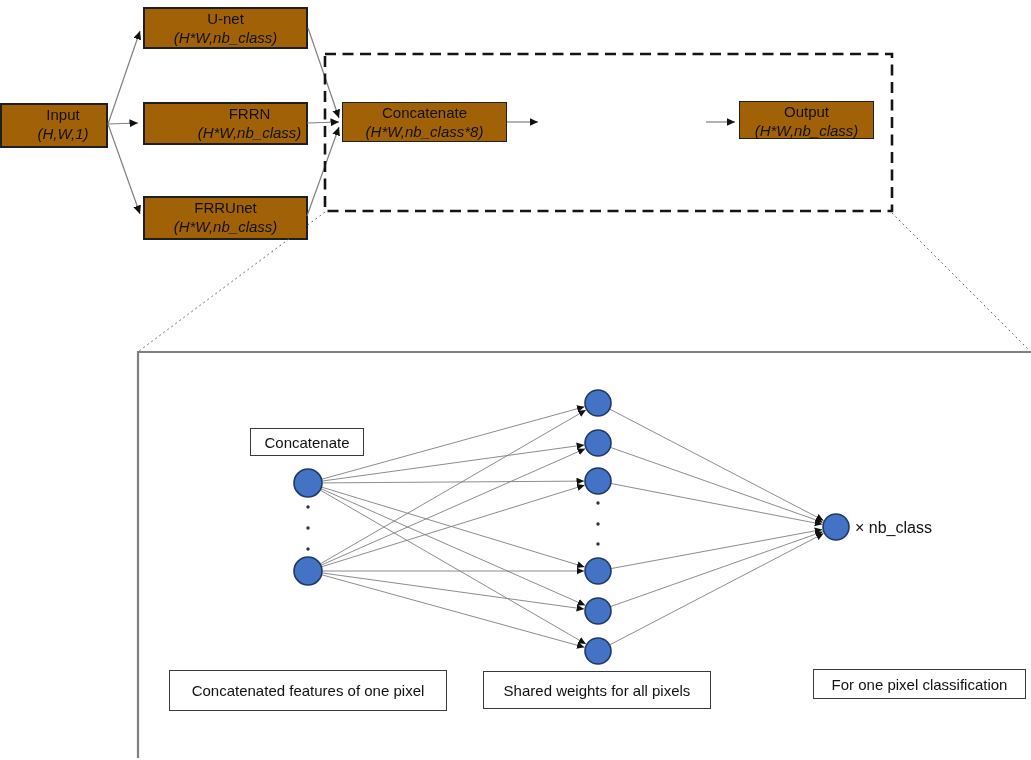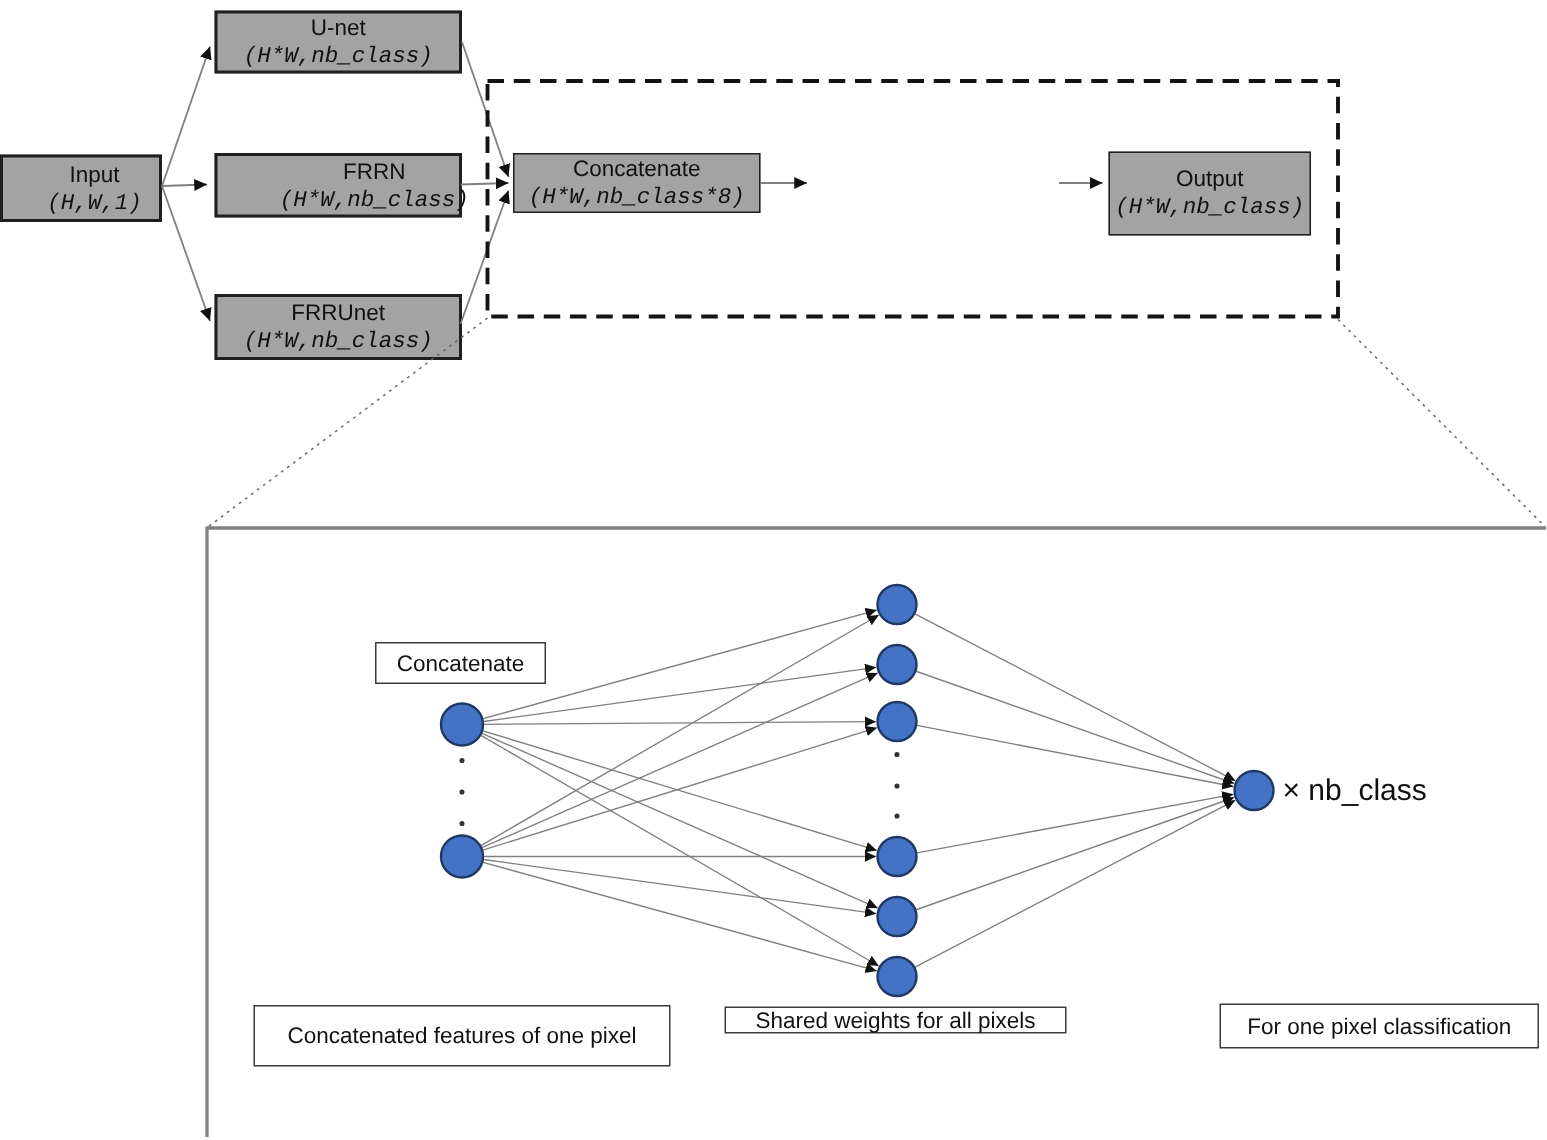--- a/index.html
+++ b/index.html
@@ -1,32 +1,32 @@
 <!DOCTYPE html>
 <html><head>
 <meta charset="utf-8">
 <style>
   html,body{margin:0;padding:0;background:#fff;}
   .stage{
     position:relative;width:1031px;height:760px;background:#ffffff;overflow:hidden;
     font-family:"Liberation Sans", sans-serif;color:#111;
   }
   .fbox{
-    position:absolute;background:#a3a3a3;border:2px solid #1f1f1f;
-    display:flex;flex-direction:column;align-items:center;justify-content:center;
+    position:absolute;background:#a16207;border:2px solid #1f1f1f;
+    display:flex;flex-direction:column;align-items:center;
     text-align:center;font-size:15px;line-height:19px;box-sizing:border-box;
   }
-  .fbox .shape{font-style:italic;font-family:Liberation Mono, monospace;}
+  .fbox .shape{font-style:italic;}
   .cap{
     position:absolute;background:#fff;border:1.6px solid #3a3a3a;
     display:flex;align-items:center;justify-content:center;
     font-size:15px;box-sizing:border-box;white-space:nowrap;
   }
   .plainlabel{
-    position:absolute;font-size:20px;display:flex;align-items:center;white-space:nowrap;
+    position:absolute;font-size:16px;display:flex;align-items:center;white-space:nowrap;
   }
   svg.overlay{position:absolute;left:0;top:0;pointer-events:none;}
 </style>
 </head>
 <body>
 
 <div class="stage">
 
   <div class="fbox" style="left:0px;top:103px;width:108px;height:45px;padding-left:18px;">
     <span>Input</span>
@@ -47,36 +47,36 @@
     <span>FRRUnet</span>
     <span class="shape">(H*W,nb_class)</span>
   </div>
 
   <div class="fbox" style="left:342px;top:102px;width:165px;height:40px;border-width:1.7px;">
     <span>Concatenate</span>
     <span class="shape">(H*W,nb_class*8)</span>
   </div>
 
 
-  <div class="fbox" style="left:739px;top:101px;width:135px;height:56px;border-width:1.7px;">
+  <div class="fbox" style="left:739px;top:101px;width:135px;height:38px;border-width:1.7px;">
     <span>Output</span>
     <span class="shape">(H*W,nb_class)</span>
   </div>
 
   <div class="cap" style="left:250px;top:428px;width:114px;height:28px;">
     <span>Concatenate</span>
   </div>
 
   <div class="plainlabel" style="left:855px;top:517px;height:21px;">× nb_class</div>
 
   <div class="cap" style="left:169px;top:670px;width:278px;height:41px;">
     <span>Concatenated features of one pixel</span>
   </div>
 
-  <div class="cap" style="left:483px;top:671px;width:228px;height:18px;">
+  <div class="cap" style="left:483px;top:671px;width:228px;height:38px;">
     <span>Shared weights for all pixels</span>
   </div>
 
   <div class="cap" style="left:781px;top:669px;width:213px;height:30px;margin-left:32px;">
     <span>For one pixel classification</span>
   </div>
 
   <svg class="overlay" width="1031" height="760" viewBox="0 0 1031 760">
     <defs>
       <marker id="arrFlow" markerUnits="userSpaceOnUse" markerWidth="10" markerHeight="9" refX="8.5" refY="4" orient="auto">

